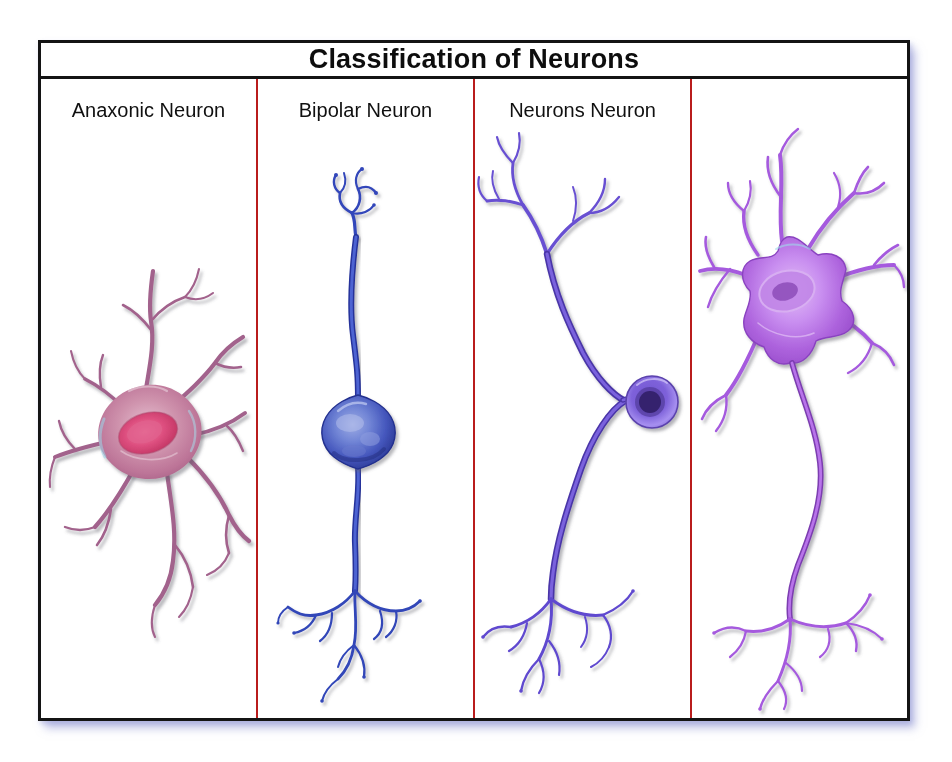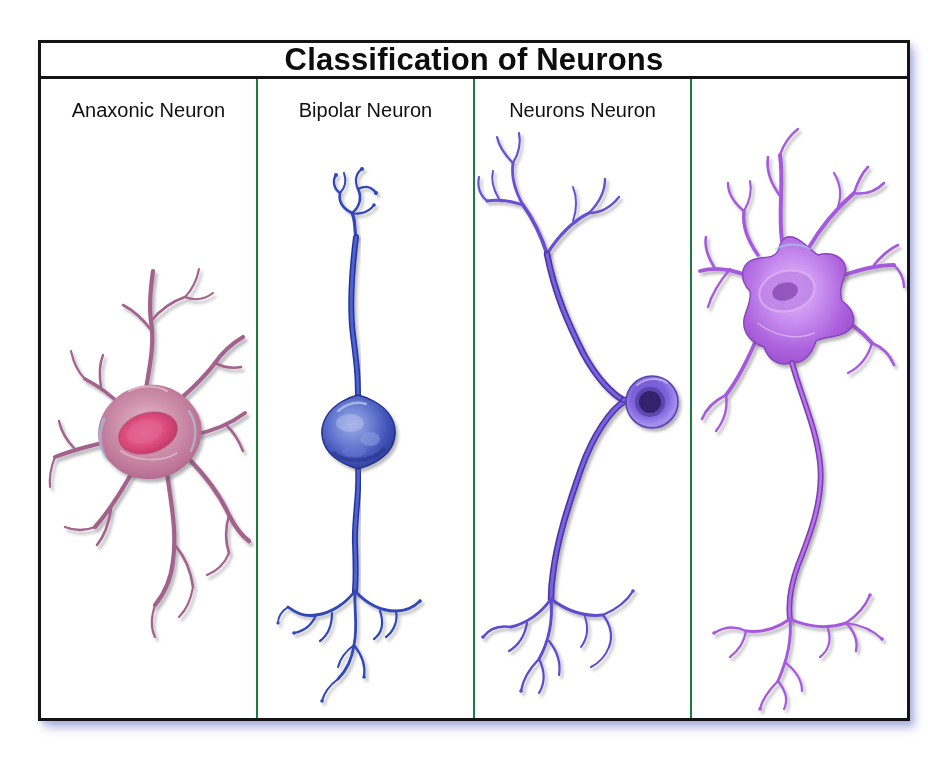--- a/index.html
+++ b/index.html
@@ -4,23 +4,23 @@
 <style>
   html,body{margin:0;padding:0;background:#ffffff;}
   .canvas{position:relative;width:952px;height:762px;background:#ffffff;
           font-family:"Liberation Sans",sans-serif;overflow:hidden;}
   .frame{position:absolute;left:38px;top:40px;width:872px;height:681px;
          box-sizing:border-box;border:3px solid #141414;background:#ffffff;
          box-shadow:6px 8px 9px -1px rgba(134,140,208,0.55),2px 3px 5px rgba(134,140,208,0.35);
          display:flex;flex-direction:column;}
   .title-band{flex:0 0 auto;height:33px;border-bottom:3px solid #141414;
               display:flex;align-items:center;justify-content:center;}
-  .title-band h1{margin:0;font-size:31px;line-height:1;font-weight:bold;color:#0d0d0d;letter-spacing:.2px;}
+  .title-band h1{margin:0;font-size:27px;line-height:1;font-weight:bold;color:#0d0d0d;letter-spacing:.2px;}
   .columns{flex:1 1 auto;display:flex;min-height:0;}
-  .column{flex:1 1 0;position:relative;border-right:2px solid #15803d;min-width:0;}
+  .column{flex:1 1 0;position:relative;border-right:2px solid #b91c1c;min-width:0;}
   .column:last-child{border-right:none;}
   .col-header{position:absolute;top:0;left:0;right:0;height:62px;z-index:2;
               display:flex;align-items:center;justify-content:center;
               font-size:20px;color:#101010;white-space:nowrap;}
   .neuron-svg{position:absolute;left:0;top:0;width:100%;height:100%;display:block;z-index:1;}
 </style>
 </head>
 <body>
 
 <div class="canvas">

